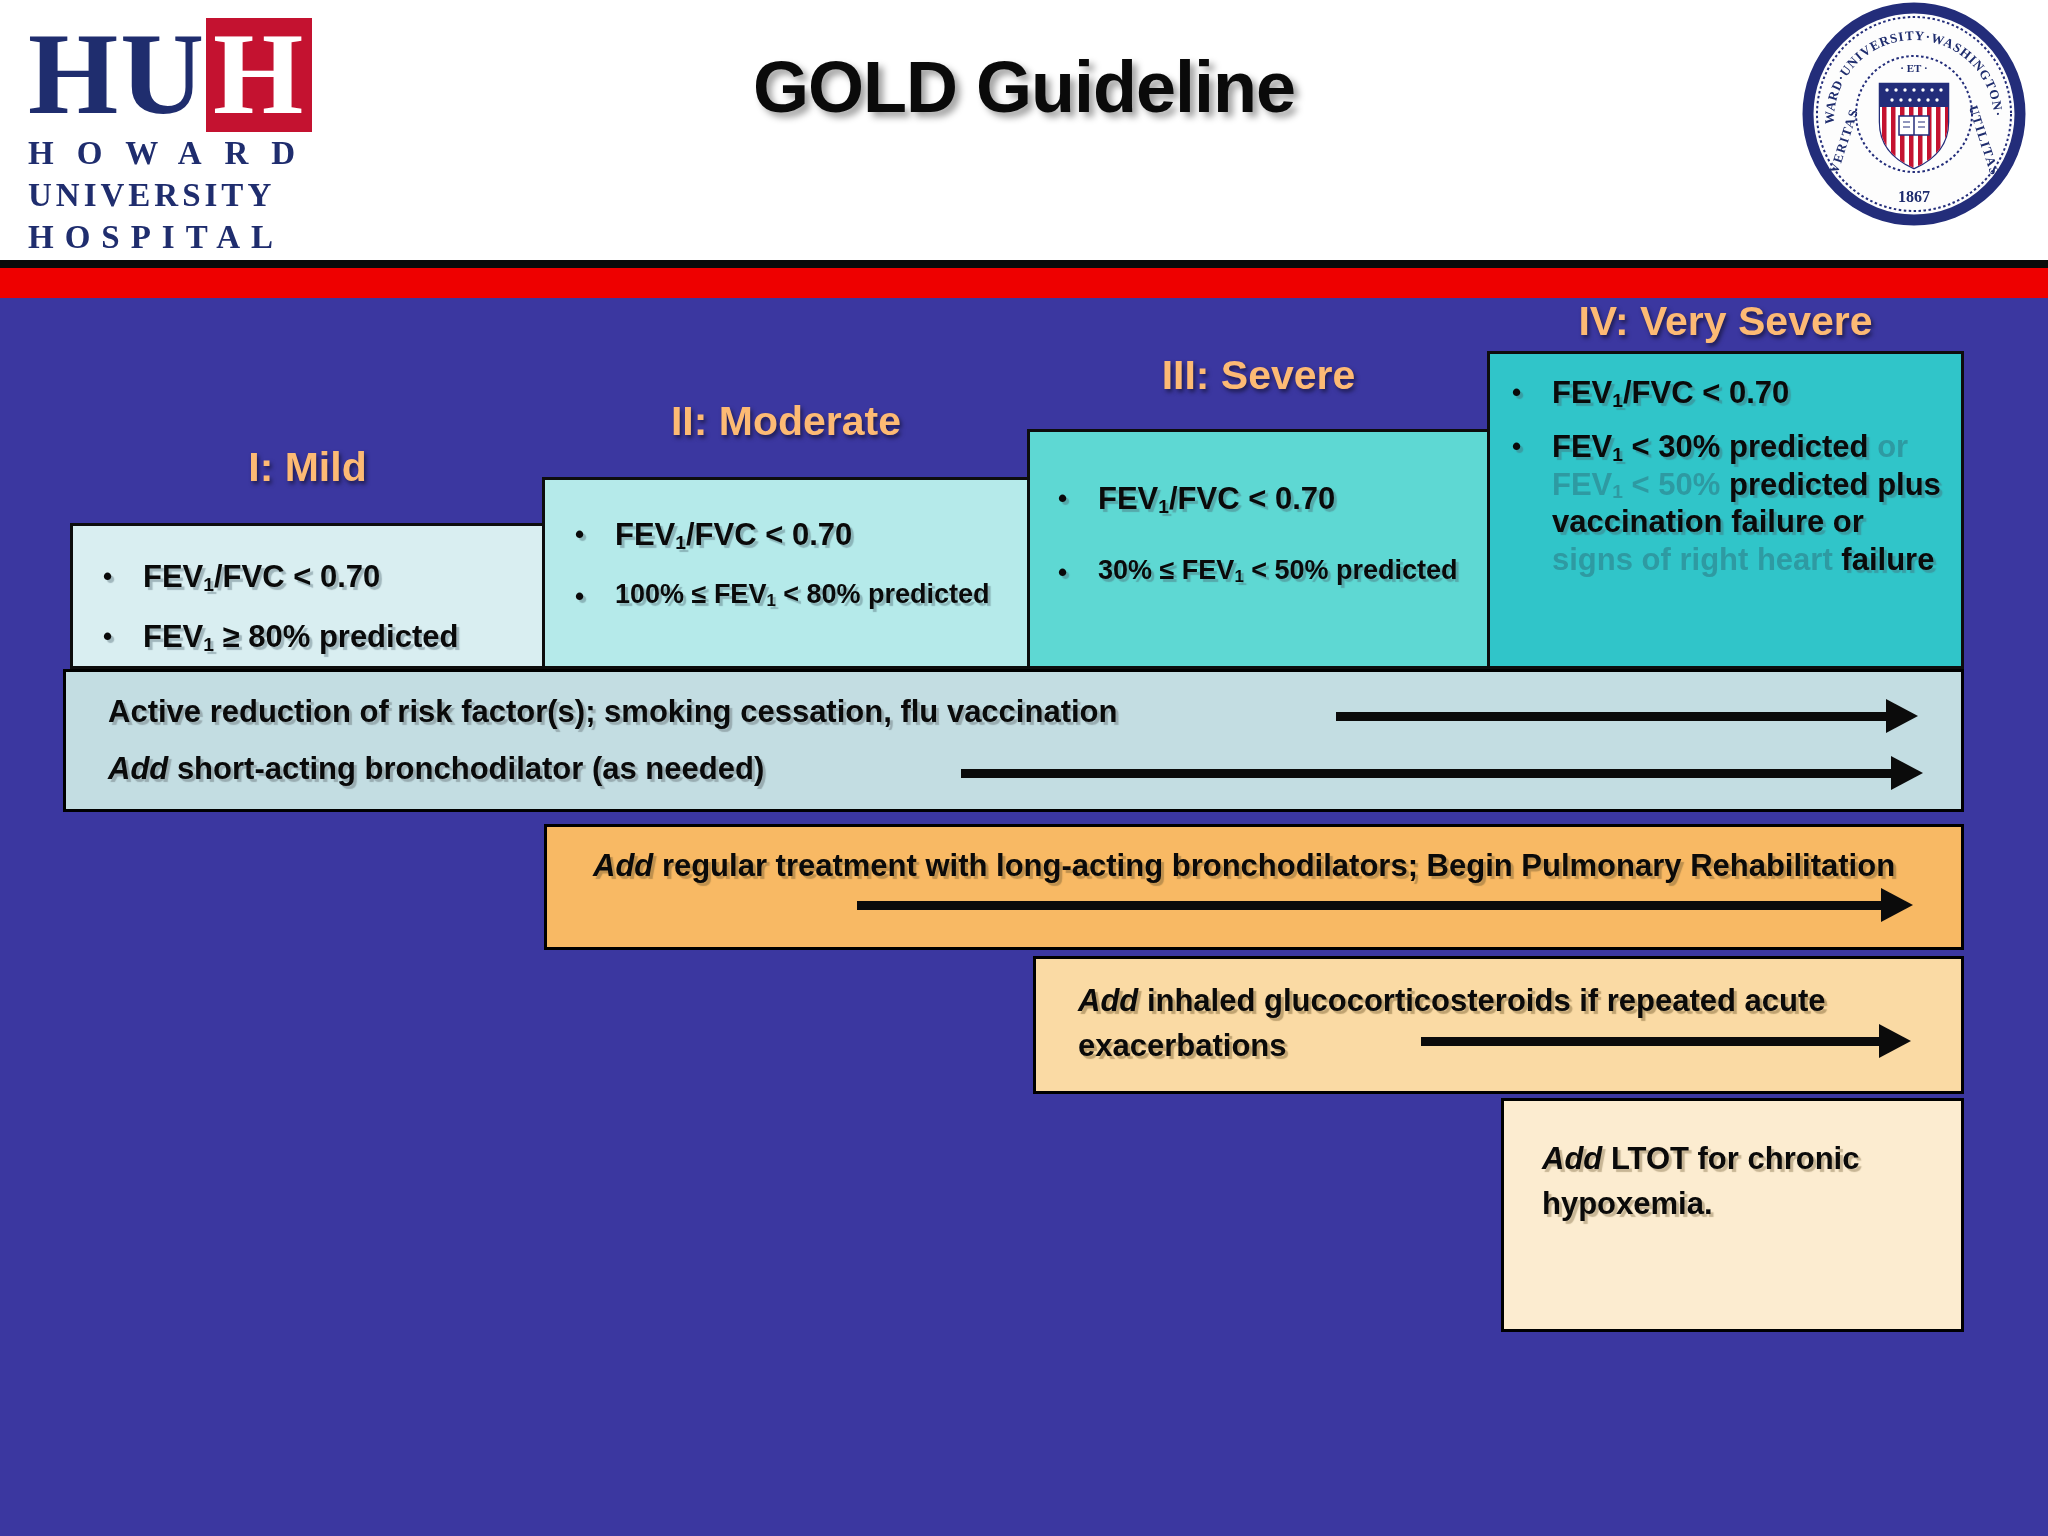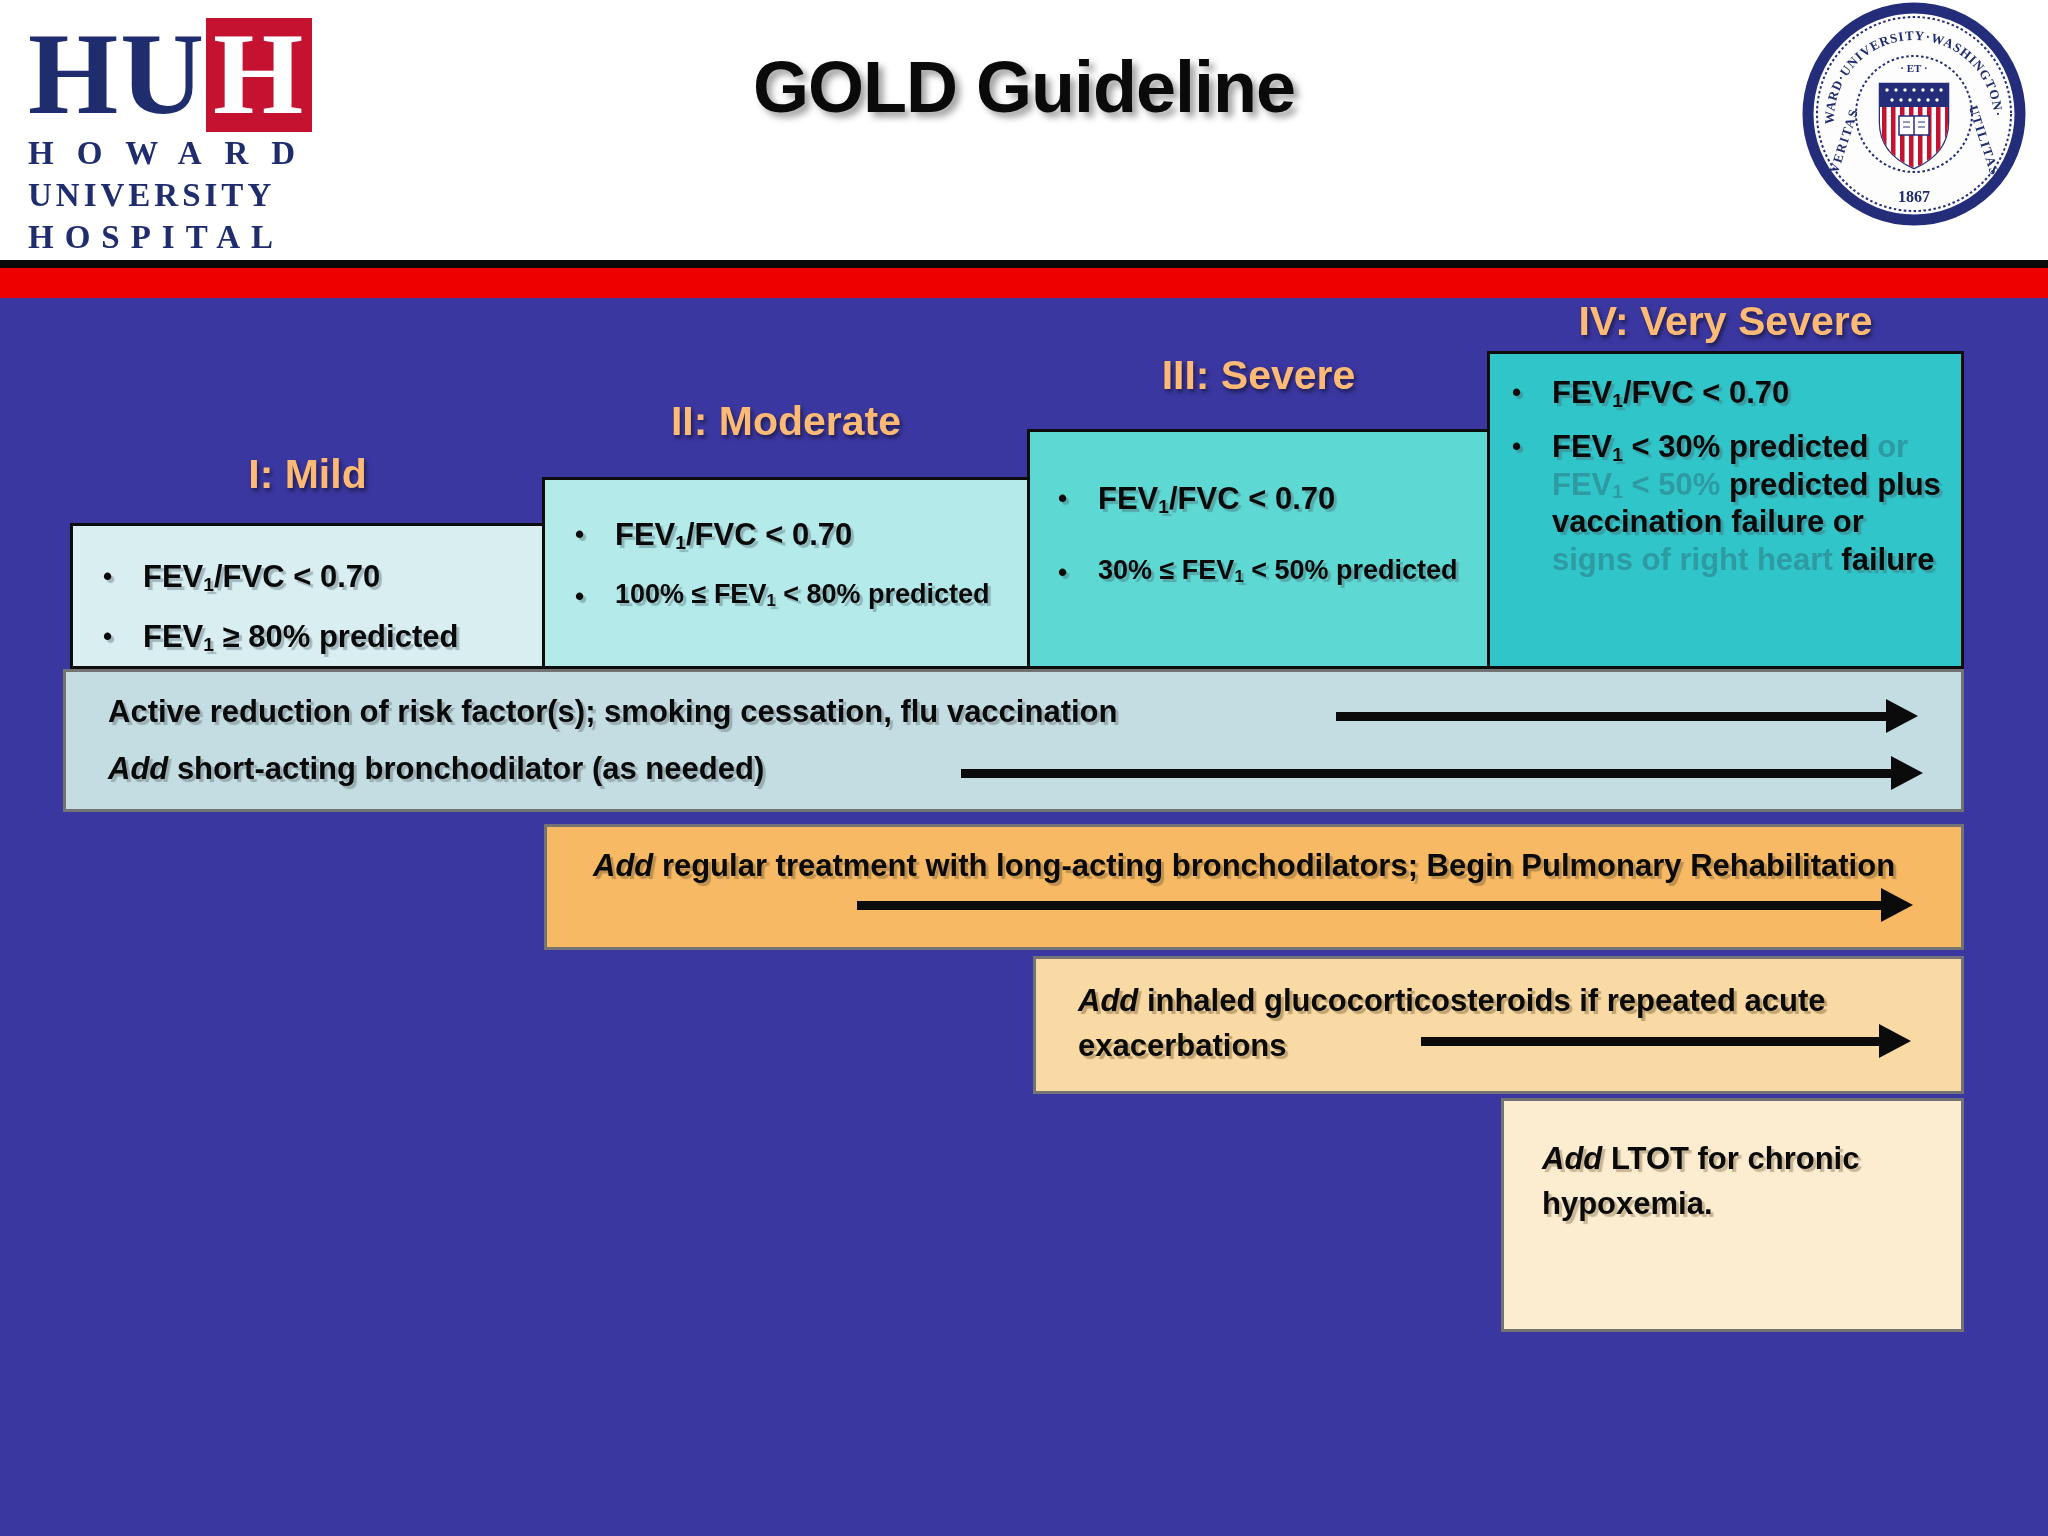--- a/index.html
+++ b/index.html
@@ -26,41 +26,41 @@
   .logo-row{font-weight:bold;font-size:33px;line-height:1.28;white-space:nowrap;}
   .lr1{letter-spacing:23px;}
   .lr2{letter-spacing:4px;}
   .lr3{letter-spacing:11px;}
   
   .seal{position:absolute;left:1798px;top:0px;width:232px;height:228px;}
   .seal text{font-family:"Liberation Serif",serif;fill:var(--navy);font-weight:bold;}
   
   .stage-heading{position:absolute;text-align:center;font-size:41px;font-weight:bold;color:#fdba74;
                  text-shadow:2px 3px 4px rgba(0,0,0,0.5);white-space:nowrap;}
-  .sh1{left:70px;width:475px;top:444px;margin-top:7px;}
+  .sh1{left:70px;width:475px;top:444px;}
   .sh2{left:542px;width:488px;top:398px;}
   .sh3{left:1027px;width:463px;top:352px;}
   .sh4{left:1487px;width:477px;top:298px;}
   
   .stage-box{position:absolute;border:3px solid #0d0d0d;color:var(--text);font-weight:bold;}
   .sb1{left:70px;top:523px;width:475px;height:146px;background:var(--stage1);padding:32px 12px 0 30px;}
   .sb2{left:542px;top:477px;width:488px;height:192px;background:var(--stage2);padding:36px 12px 0 30px;}
   .sb3{left:1027px;top:429px;width:463px;height:240px;background:var(--stage3);padding:48px 12px 0 28px;}
   .sb4{left:1487px;top:351px;width:477px;height:318px;background:var(--stage4);padding:20px 10px 0 22px;}
   .bullet{display:flex;align-items:flex-start;font-size:31px;line-height:1.22;}
   .bullet .dot{flex:none;width:40px;font-size:26px;padding-top:3px;}
   .bullet .btext{flex:1;}
   .sb1 .bullet + .bullet{margin-top:22px;}
   .sb2 .bullet + .bullet{margin-top:24px;}
   .sb3 .bullet + .bullet{margin-top:36px;}
   .sb4 .bullet + .bullet{margin-top:16px;}
   .bullet.small{font-size:27px;}
   .stage-box .btext,.stage-box .dot{text-shadow:3px 3px 1px rgba(70,95,105,0.38);}
   
-  .band{position:absolute;border:3px solid #737373;color:var(--text);font-weight:bold;font-size:31px;}
+  .band{position:absolute;border:3px solid #000000;color:var(--text);font-weight:bold;font-size:31px;}
   .band-a{left:63px;top:669px;width:1901px;height:143px;background:var(--band1);padding:24px 14px 0 42px;}
   .band-b{left:544px;top:824px;width:1420px;height:126px;background:var(--band2);padding:17px 40px 0 46px;}
   .band-c{left:1033px;top:956px;width:931px;height:138px;background:var(--band3);padding:20px 14px 15px 42px;}
   .box-ltot{left:1501px;top:1098px;width:463px;height:234px;background:var(--box4);padding:36px 24px 0 38px;}
   .band-line{line-height:1.0;text-shadow:3px 3px 1px rgba(90,100,105,0.4);}
   .band-a .band-line + .band-line{margin-top:26px;}
   .band-para{line-height:1.45;text-shadow:3px 3px 1px rgba(120,95,50,0.45);}
   .box-ltot .band-para{line-height:1.45;text-shadow:3px 3px 1px rgba(120,100,60,0.4);}
   
   .it{font-style:italic;}

